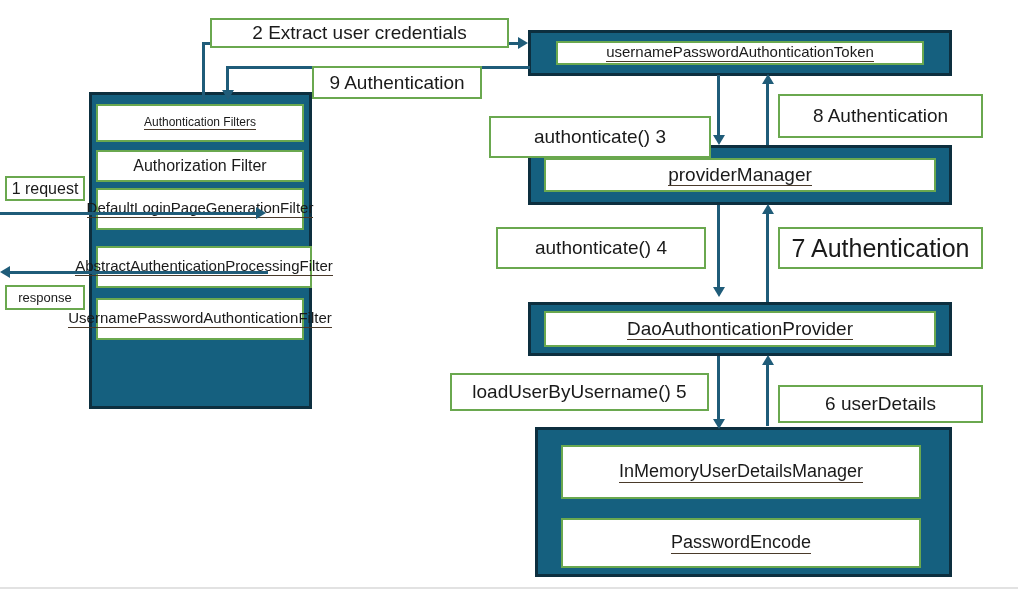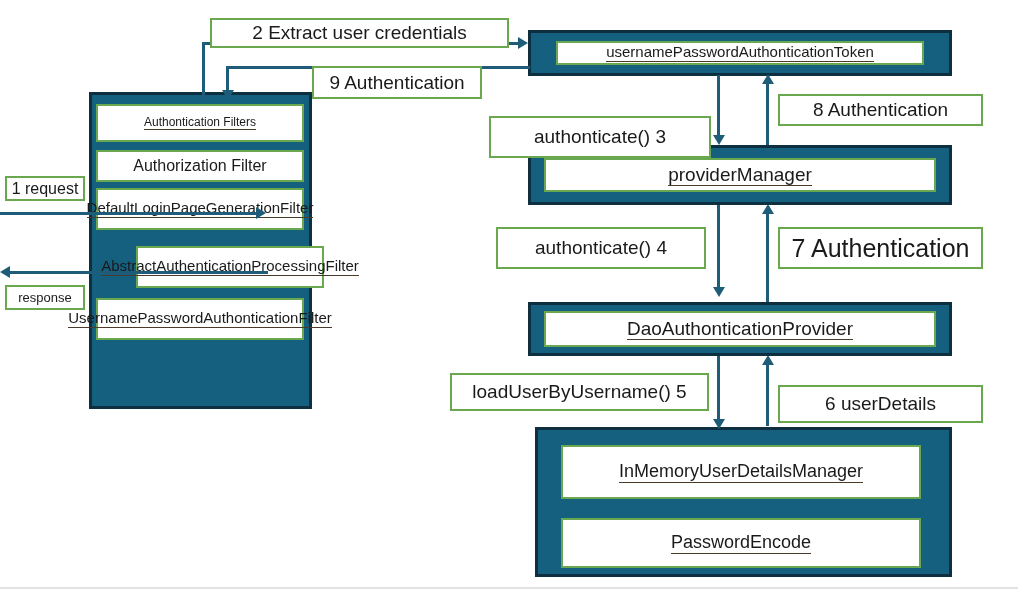--- a/index.html
+++ b/index.html
@@ -143,21 +143,21 @@
   </div>
 
   <div class="comp nounderline" style="left:96px; top:150px; width:208px; height:32px; font-size:16px;">
     <span class="txt">Authorization Filter</span>
   </div>
 
   <div class="comp" style="left:96px; top:188px; width:208px; height:42px; font-size:15px;">
     <span class="txt">DefaultLoginPageGenerationFilter</span>
   </div>
 
-  <div class="comp" style="left:96px; top:246px; width:188px; height:42px; font-size:15px;margin-left:40px;">
+  <div class="comp" style="left:96px; top:246px; width:216px; height:42px; font-size:15px;">
     <span class="txt">AbstractAuthenticationProcessingFilter</span>
   </div>
 
   <div class="comp" style="left:96px; top:298px; width:208px; height:42px; font-size:15px;">
     <span class="txt">UsernamePasswordAuthonticationFilter</span>
   </div>
 
   <div class="tealbox" style="left:528px; top:30px; width:424px; height:46px;"></div>
   <div class="comp" style="left:556px; top:41px; width:368px; height:24px; font-size:15px;">
     <span class="txt">usernamePasswordAuthonticationToken</span>
@@ -184,21 +184,21 @@
   <div class="label" style="left:5px; top:176px; width:80px; height:25px; font-size:16px;">1 request</div>
 
   <div class="label" style="left:5px; top:285px; width:80px; height:25px; font-size:13px;">response</div>
 
   <div class="label" style="left:210px; top:18px; width:299px; height:30px; font-size:19px;">2 Extract user credentials</div>
 
   <div class="label" style="left:312px; top:66px; width:170px; height:33px; font-size:19px;">9 Authentication</div>
 
   <div class="label" style="left:489px; top:96px; width:222px; height:42px; font-size:19px;margin-top:20px;">authonticate()   3</div>
 
-  <div class="label" style="left:778px; top:94px; width:205px; height:32px; font-size:19px;">8 Authentication</div>
+  <div class="label" style="left:778px; top:94px; width:205px; height:44px; font-size:19px;">8 Authentication</div>
 
   <div class="label" style="left:496px; top:227px; width:210px; height:42px; font-size:19px;">authonticate()  4</div>
 
   <div class="label" style="left:778px; top:227px; width:205px; height:42px; font-size:25px;">7 Authentication</div>
 
   <div class="label" style="left:450px; top:373px; width:259px; height:38px; font-size:19px;">loadUserByUsername() 5</div>
 
   <div class="label" style="left:778px; top:373px; width:205px; height:38px; font-size:19px;margin-top:12px;">6  userDetails</div>
 
   <div class="bottom-rule"></div>

